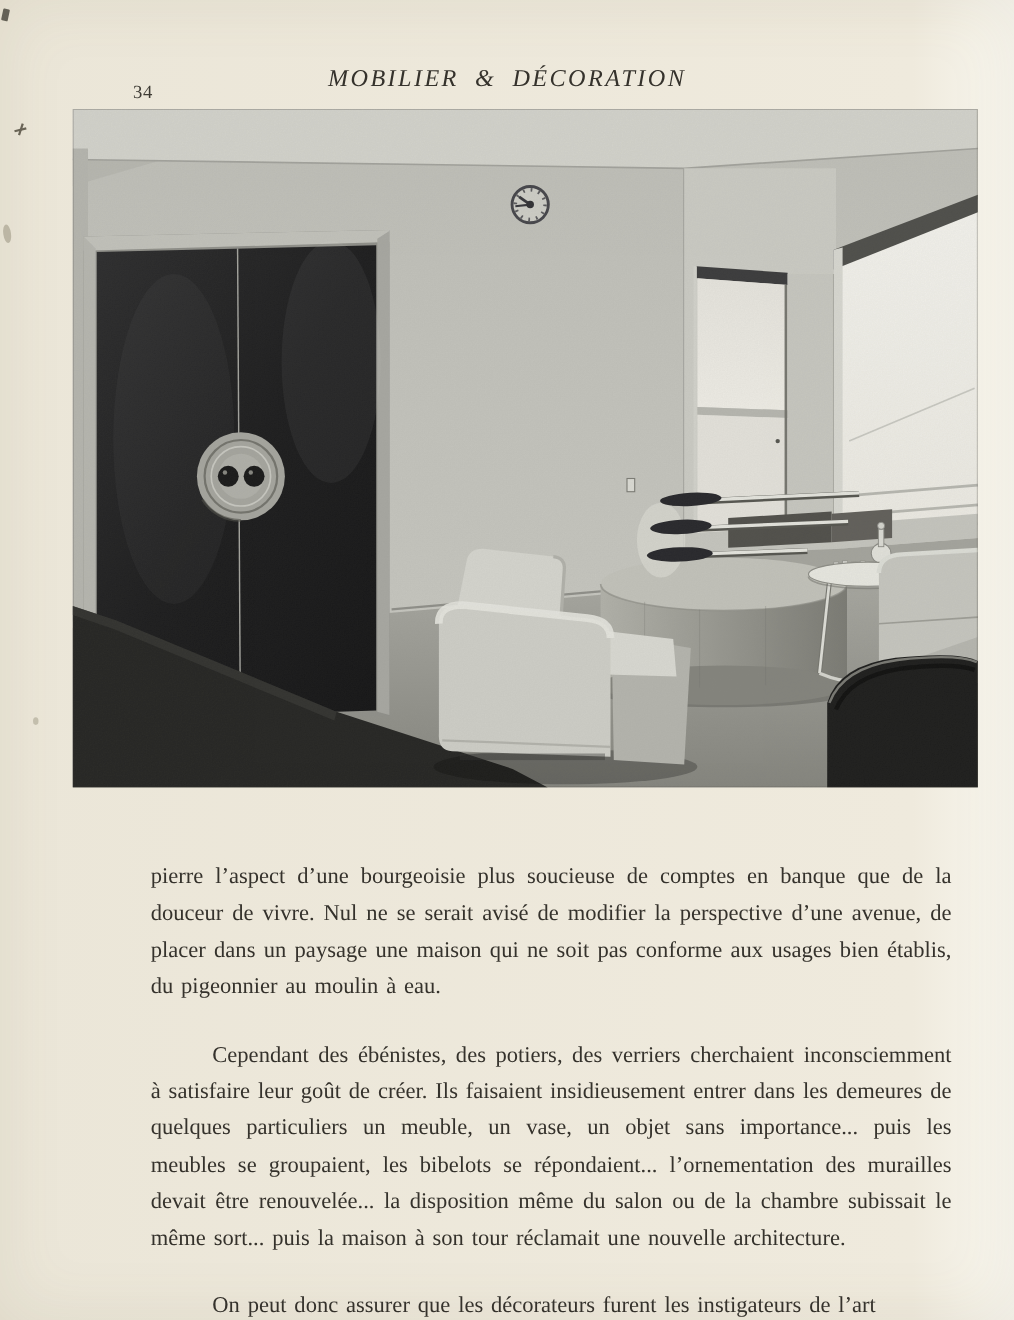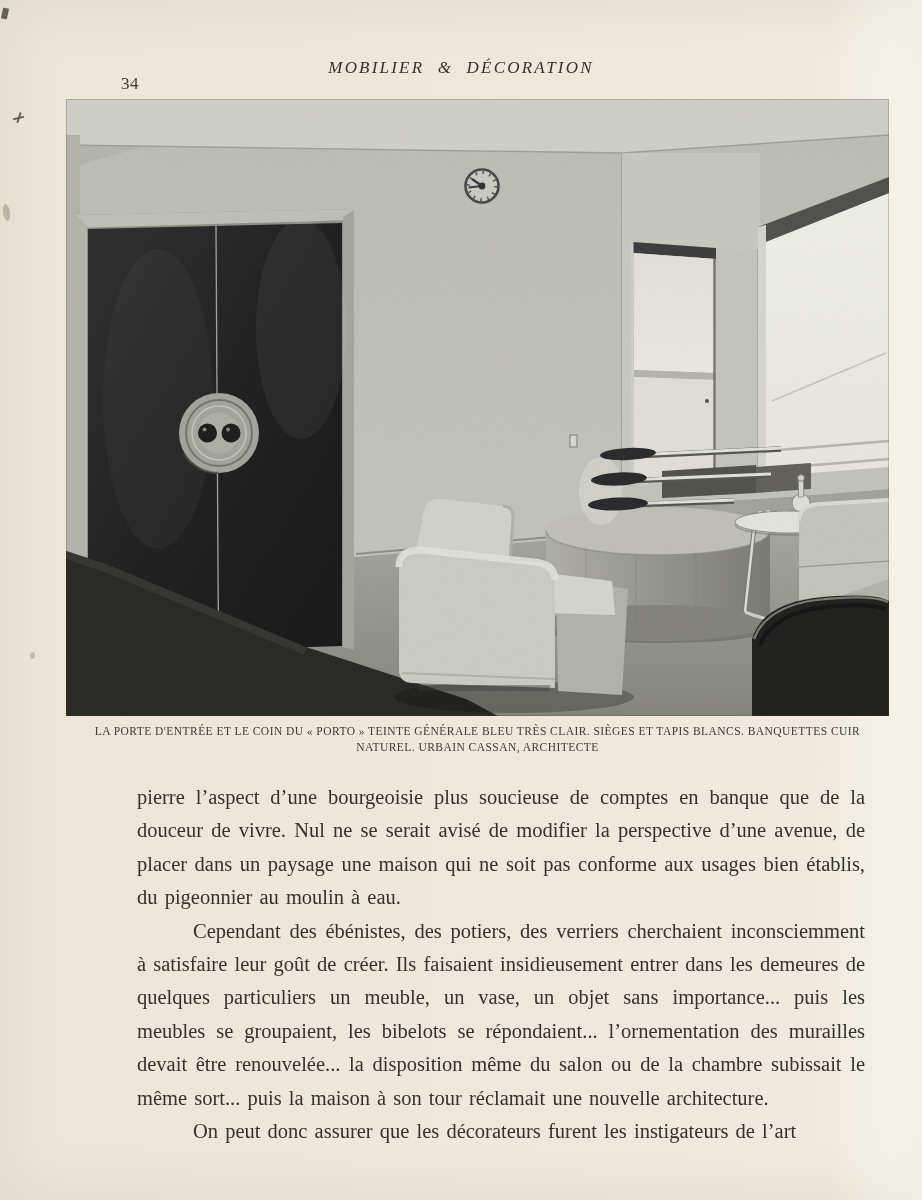--- a/index.html
+++ b/index.html
@@ -7,37 +7,37 @@
     position:relative;width:922px;height:1200px;margin:0 auto;overflow:hidden;
     background:linear-gradient(90deg,#ebe6d8 0%,#efeadd 90%,#f5f2e8 96%,#f9f7f0 100%);
     font-family:"Liberation Serif","DejaVu Serif",serif;color:#34312b;
     box-shadow:inset 0 0 60px rgba(120,105,70,.10);
   }
   .page-number{
     position:absolute;left:121px;top:74px;font-size:17px;letter-spacing:.5px;color:#3e3b34;
   }
   .header-title{
     position:absolute;left:0;top:58px;width:100%;text-align:center;
-    font-style:italic;font-size:17px;letter-spacing:2.2px;word-spacing:7px;color:#35322c;
+    font-style:italic;font-size:22px;letter-spacing:2.2px;word-spacing:7px;color:#35322c;
   }
   .photo-figure{
     position:absolute;left:66px;top:99px;width:823px;height:617px;
   }
   .photo-figure svg{display:block;width:100%;height:100%;}
   .caption{
     position:absolute;left:66px;top:724px;width:823px;text-align:center;
     font-size:11.5px;line-height:15.5px;letter-spacing:.45px;color:#3d3a33;
   }
   .caption .inner{display:inline-block;max-width:778px;}
   .article{
     position:absolute;left:137px;top:781px;width:728px;
     font-size:20.5px;line-height:33.4px;text-align:justify;word-spacing:2px;color:#35322c;
   }
   .article p{margin:0;}
-  .article p.indent{text-indent:56px;}
+  .article p.indent{text-indent:56px;margin-top:28px;}
   
   .mark{position:absolute;pointer-events:none;}
   .mark-speck{left:2px;top:8px;width:6px;height:11px;background:#3a372e;opacity:.75;border-radius:1px;transform:rotate(12deg);}
   .mark-plus{left:13px;top:112px;width:11px;height:11px;opacity:.8;}
   .mark-plus:before,.mark-plus:after{content:"";position:absolute;background:#4a4537;}
   .mark-plus:before{left:0;top:5px;width:11px;height:1.6px;transform:rotate(-14deg);}
   .mark-plus:after{left:5px;top:0;width:1.6px;height:11px;transform:rotate(18deg);}
   .mark-smudge{left:3px;top:204px;width:7px;height:17px;background:#6e6651;opacity:.35;border-radius:50%;transform:rotate(-8deg);}
   .mark-dot{left:30px;top:652px;width:5px;height:7px;background:#6e6651;opacity:.3;border-radius:50%;}
 </style>
@@ -227,23 +227,20 @@
         <line x1="0" y1="0" x2="-10" y2="-7" stroke="#36363b" stroke-width="2.6"></line>
         <line x1="0" y1="0" x2="-13.5" y2="1.5" stroke="#36363b" stroke-width="2"></line>
         <circle r="3.4" fill="#303034"></circle>
       </g>
 
       <rect x="0" y="0" width="823" height="617" filter="url(#grain)" opacity=".08"></rect>
       <rect x=".5" y=".5" width="822" height="616" fill="none" stroke="#3f3c34" opacity=".25"></rect>
     </svg>
   </div>
 
-  <div class="caption">
-    <span class="inner">LA PORTE D'ENTRÉE ET LE COIN DU « PORTO » TEINTE GÉNÉRALE BLEU TRÈS CLAIR. SIÈGES ET TAPIS BLANCS. BANQUETTES CUIR NATUREL. URBAIN CASSAN, ARCHITECTE</span>
-  </div>
 
   <div class="article">
     <p>pierre l’aspect d’une bourgeoisie plus soucieuse de comptes en banque que de la douceur de vivre. Nul ne se serait avisé de modifier la perspective d’une avenue, de placer dans un paysage une maison qui ne soit pas conforme aux usages bien établis, du pigeonnier au moulin à eau.</p>
     <p class="indent">Cependant des ébénistes, des potiers, des verriers cherchaient inconsciemment à satisfaire leur goût de créer. Ils faisaient insidieusement entrer dans les demeures de quelques particuliers un meuble, un vase, un objet sans importance... puis les meubles se groupaient, les bibelots se répondaient... l’ornementation des murailles devait être renouvelée... la disposition même du salon ou de la chambre subissait le même sort... puis la maison à son tour réclamait une nouvelle architecture.</p>
     <p class="indent">On peut donc assurer que les décorateurs furent les instigateurs de l’art</p>
   </div>
 
   <div class="mark mark-speck"></div>
   <div class="mark mark-plus"></div>
   <div class="mark mark-smudge"></div>

